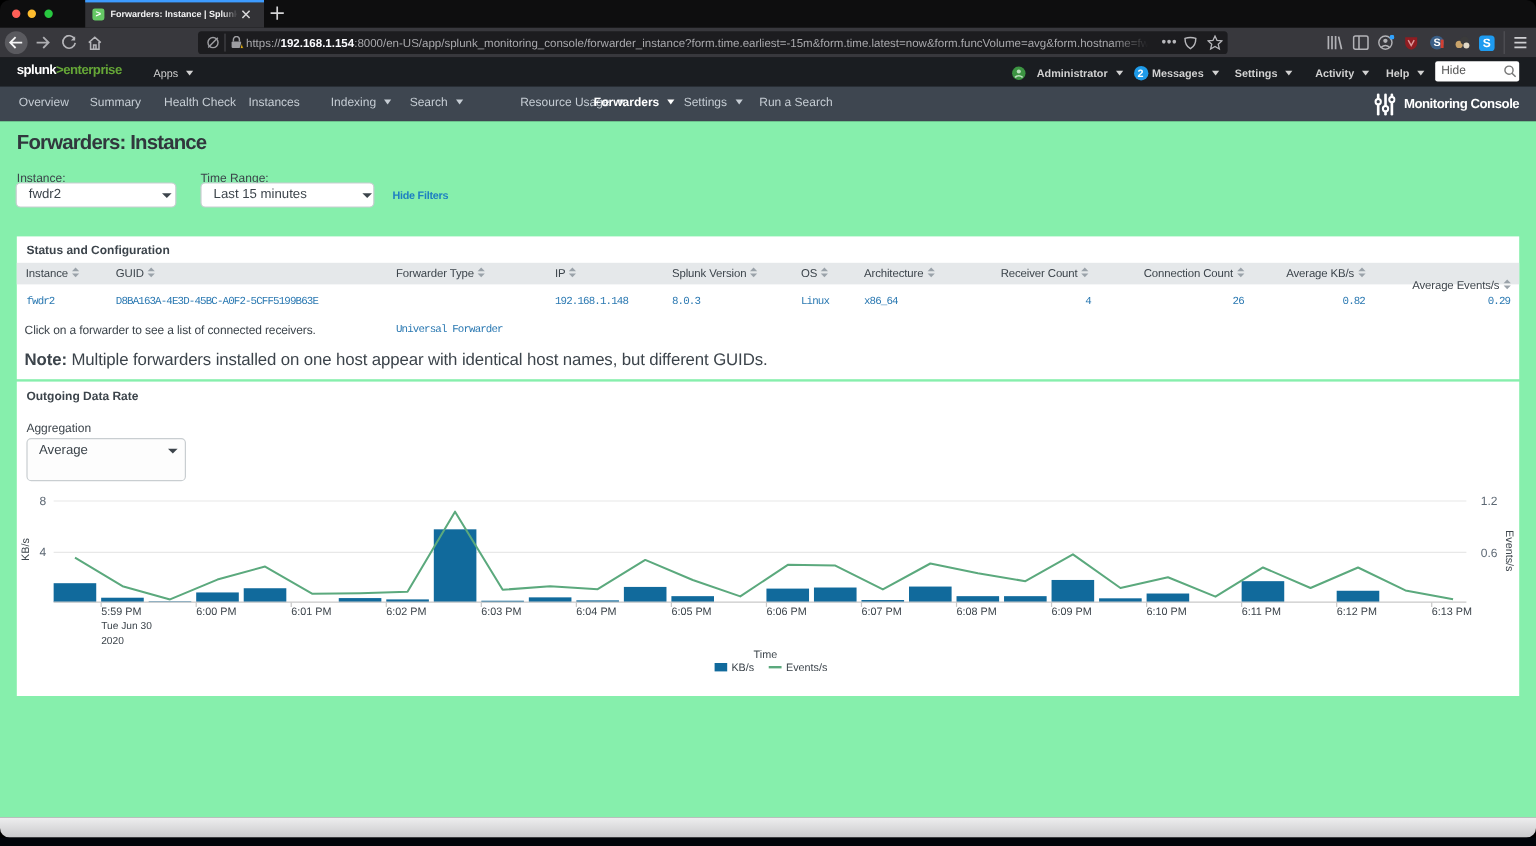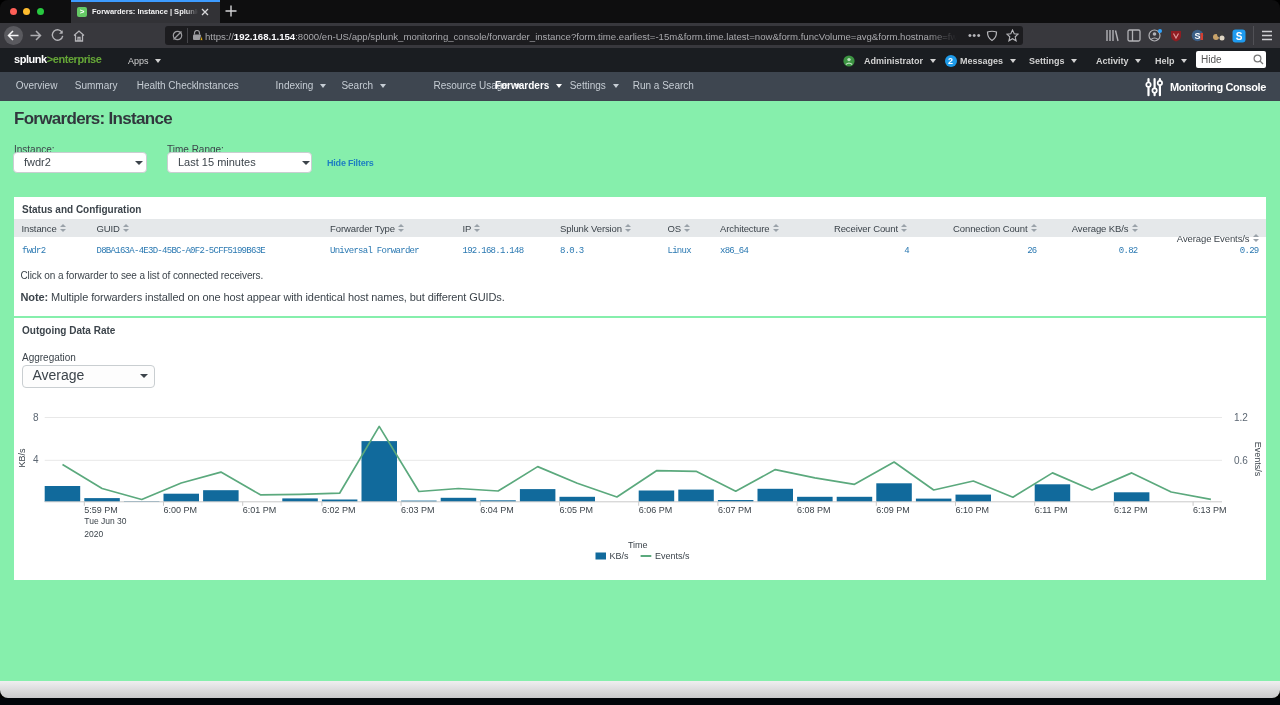--- a/index.html
+++ b/index.html
@@ -53,25 +53,25 @@
 
 
 #thead { position:absolute; left:0px; top:21.5px; width:1252px; height:18.5px; background:#e5e8ea; }
 .th { position:absolute; top:25.5px; font-size:9.5px; letter-spacing:-0.1px; color:#3c444b; white-space:nowrap; }
 .sort { display:inline-block; vertical-align:middle; margin-left:3px; margin-top:-2px; }
 .sort i { display:block; width:0; height:0; border-left:3px solid transparent; border-right:3px solid transparent; }
 .sort .up { border-bottom:3.5px solid #9aa2a9; margin-bottom:1.5px; }
 .sort .dn { border-top:3.5px solid #9aa2a9; }
 .td { position:absolute; top:49px; font-size:9px; letter-spacing:-0.72px; font-family:"Liberation Mono", monospace; color:#2b79b2; white-space:nowrap; }
 #note1 { position:absolute; left:6.5px; top:73px; font-size:10px; letter-spacing:-0.1px; color:#3c444b; }
-#note2 { position:absolute; left:6.5px; top:93.5px; font-size:11px; letter-spacing:-0.1px; color:#3c444b; }
+#note2 { position:absolute; left:6.5px; top:93.5px; font-size:14px; letter-spacing:-0.1px; color:#3c444b; }
 
 
 #agglabel { position:absolute; left:8px; top:33.5px; font-size:10px; color:#3c444b; }
-#aggdd { position:absolute; left:7.5px; top:47px; width:133px; height:23px; background:#fdfdfd; border:1px solid #c9ced1; border-radius:4px; font-size:14px; color:#3c444b; line-height:18px; }
+#aggdd { position:absolute; left:7.5px; top:47px; width:133px; height:36px; background:#fdfdfd; border:1px solid #c9ced1; border-radius:4px; font-size:11px; color:#3c444b; line-height:18px; }
 
 #chartsvg { position:absolute; left:0; top:0; }
 
 #botband { position:absolute; left:0; top:681px; width:1280px; height:17px; background:linear-gradient(180deg,#efeff0,#c9c9cb); border-radius:0 0 8px 8px; }
 #botblack { position:absolute; left:0; top:698px; width:1280px; height:7px; background:#010409; }
 </style>
 </head>
 <body>
 <div id="screen">
 
@@ -179,21 +179,21 @@
   <div id="findbox">Hide</div>
   <svg class="abs" style="left:1253px; top:54px;" width="11" height="11" viewBox="0 0 11 11">
       <circle cx="4.5" cy="4.5" r="3.4" stroke="#777" stroke-width="1.2" fill="none"></circle>
       <path d="M7 7 L10 10" stroke="#777" stroke-width="1.2"></path>
     </svg>
 
   <div id="snav"></div>
   <div class="nitem" style="left:15.7px;">Overview</div>
   <div class="nitem" style="left:74.8px;">Summary</div>
   <div class="nitem" style="left:136.7px;">Health Check</div>
-  <div class="nitem" style="left:196px;">Instances</div>
+  <div class="nitem" style="left:207px;">Instances</div>
   <div class="nitem" style="left:275.6px;">Indexing <span class="caret"></span></div>
   <div class="nitem" style="left:341.4px;">Search <span class="caret"></span></div>
   <div class="nitem" style="left:396.5px;margin-left:37px;">Resource Usage <span class="caret"></span></div>
   <div class="nitem active" style="left:494.9px;">Forwarders <span class="caret"></span></div>
   <div class="nitem" style="left:569.7px;">Settings <span class="caret"></span></div>
   <div class="nitem" style="left:632.7px;">Run a Search</div>
   <svg class="abs" style="left:1144px; top:77px;" width="19" height="20" viewBox="0 0 19 20">
       <g stroke="#fff" stroke-width="2.2" stroke-linecap="round">
         <path d="M4.5 2 V18.2"></path>
         <path d="M10.6 2 V18.2"></path>
@@ -224,21 +224,21 @@
       <div class="th" style="left:448.5px;">IP<span class="sort"><i class="up"></i><i class="dn"></i></span></div>
       <div class="th" style="left:546px;">Splunk Version<span class="sort"><i class="up"></i><i class="dn"></i></span></div>
       <div class="th" style="left:653.5px;">OS<span class="sort"><i class="up"></i><i class="dn"></i></span></div>
       <div class="th" style="left:706px;">Architecture<span class="sort"><i class="up"></i><i class="dn"></i></span></div>
       <div class="th" style="right:359px;">Receiver Count<span class="sort"><i class="up"></i><i class="dn"></i></span></div>
       <div class="th" style="right:229.5px;">Connection Count<span class="sort"><i class="up"></i><i class="dn"></i></span></div>
       <div class="th" style="right:128.5px;">Average KB/s<span class="sort"><i class="up"></i><i class="dn"></i></span></div>
       <div class="th" style="right:7.5px;margin-top:10px;">Average Events/s<span class="sort"><i class="up"></i><i class="dn"></i></span></div>
       <div class="td" style="left:8px;">fwdr2</div>
       <div class="td" style="left:82.5px;">D8BA163A-4E3D-45BC-A0F2-5CFF5199B63E</div>
-      <div class="td" style="left:316px;">Universal Forwarder</div>
+      <div class="td" style="left:316px;margin-top:24px;">Universal Forwarder</div>
       <div class="td" style="left:448.5px;">192.168.1.148</div>
       <div class="td" style="left:546px;">8.0.3</div>
       <div class="td" style="left:653.5px;">Linux</div>
       <div class="td" style="left:706px;">x86_64</div>
       <div class="td" style="right:357px;">4</div>
       <div class="td" style="right:229.5px;">26</div>
       <div class="td" style="right:128.5px;">0.82</div>
       <div class="td" style="right:7.5px;">0.29</div>
       <div id="note1">Click on a forwarder to see a list of connected receivers.</div>
       <div id="note2"><b>Note:</b> Multiple forwarders installed on one host appear with identical host names, but different GUIDs.</div>

